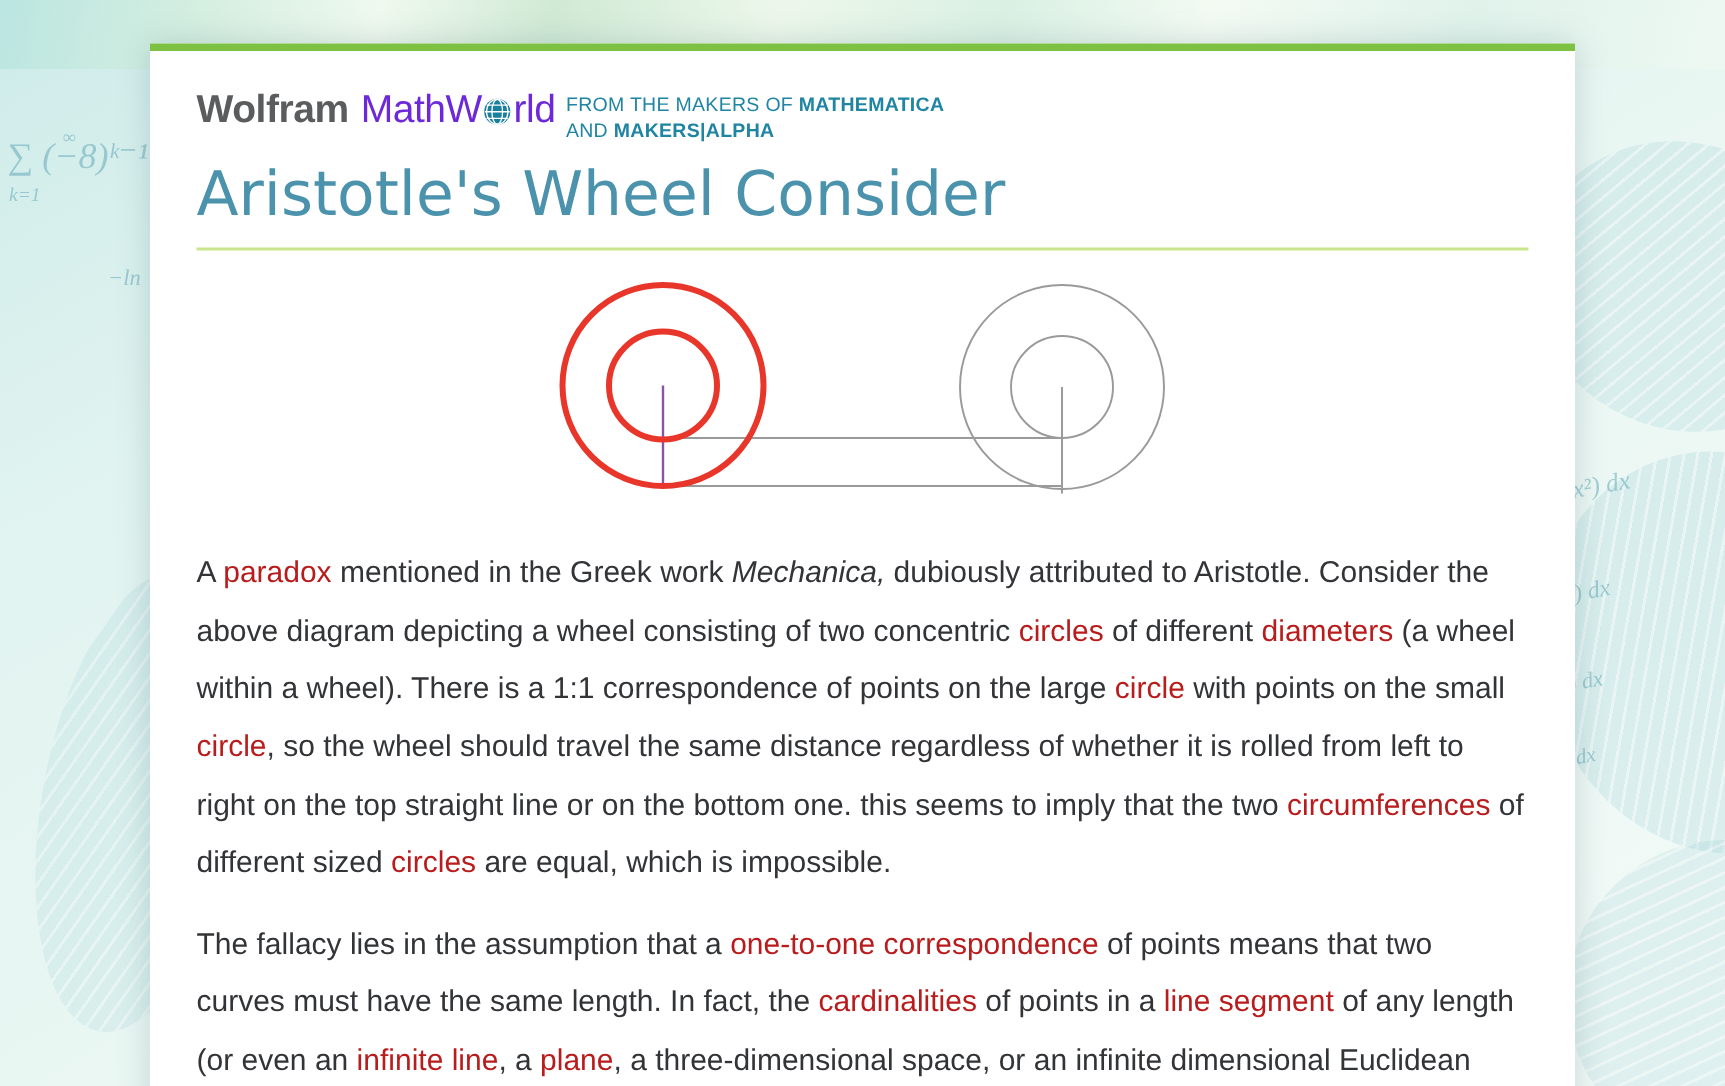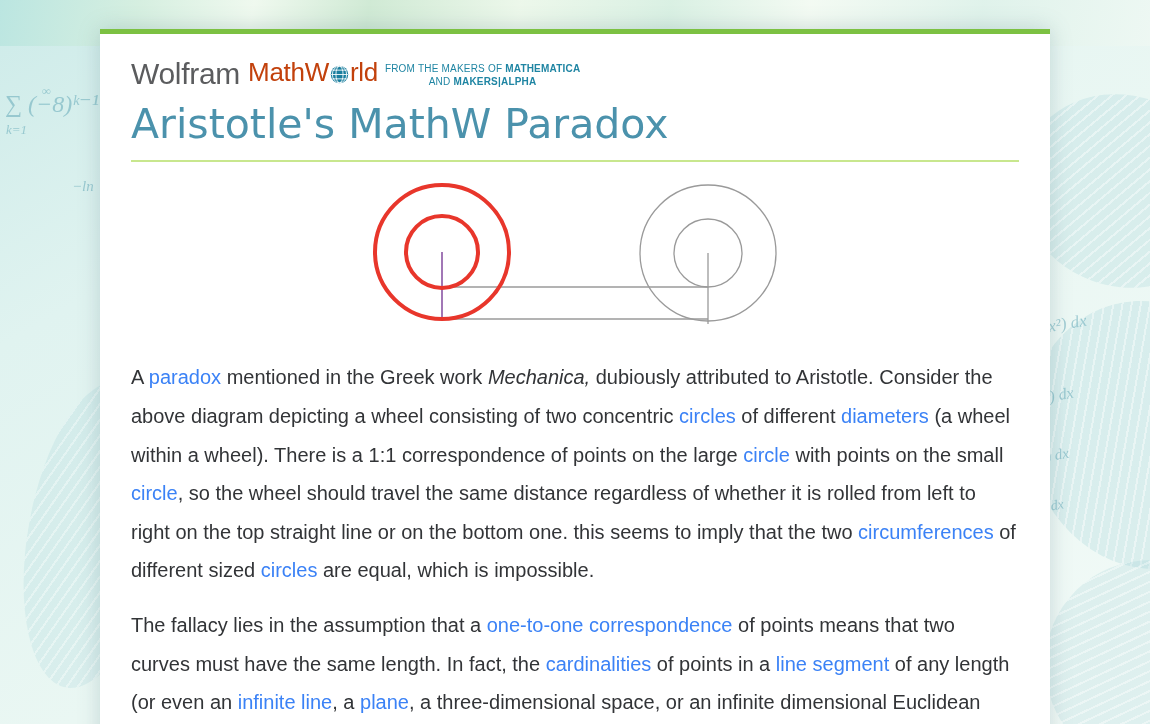--- a/index.html
+++ b/index.html
@@ -26,34 +26,34 @@
     position:absolute;color:rgba(110,175,188,.6);
     font-family:"Liberation Serif","DejaVu Serif",serif;font-style:italic;white-space:nowrap;
   }
   .card{
     position:absolute;left:100px;top:29px;width:950px;height:780px;
     background:#ffffff;border-top:5px solid #7cc142;
     box-shadow:0 0 20px rgba(90,130,135,.28);
   }
   .card-inner{padding:23px 31px 0 31px;}
   .logo-row{display:flex;align-items:flex-start;}
-  .logo-wolfram{color:#5b5c5e;font-size:30px;font-weight:400;letter-spacing:-.3px;}
-  .logo-mathworld{color:#c2410c;font-size:26px;font-weight:500;letter-spacing:-.3px;margin-left:8px;display:flex;align-items:center;}
+  .logo-wolfram{color:#5b5c5e;font-size:26px;font-weight:700;letter-spacing:-.3px;}
+  .logo-mathworld{color:#6d28d9;font-size:26px;font-weight:500;letter-spacing:-.3px;margin-left:8px;display:flex;align-items:center;}
   .globe{margin:3px 1px 0 1px;}
-  .tagline{margin-left:7px;margin-top:5px;font-size:10px;color:#1f85a3;line-height:1.3;letter-spacing:.2px;text-align:center;}
+  .tagline{margin-left:7px;margin-top:5px;font-size:13px;color:#1f85a3;line-height:1.3;letter-spacing:.2px;}
   .tagline b{font-weight:bold;}
   .page-title{
     font-family:"DejaVu Sans",sans-serif;font-weight:500;
     font-size:41px;color:#4b92ac;margin:9px 0 0 0;line-height:1.18;
   }
   .rule{border:none;border-top:2px solid #c8e78e;margin:12px 0 0 0;}
   .diagram-wrap{margin:14px auto 0 auto;width:450px;height:152px;}
   .para{font-size:20px;line-height:38.6px;color:#323437;width:888px;margin:30px 0 0 0;}
   .para.second{margin-top:16px;}
-  .wlink{color:#3b82f6;cursor:pointer;text-align:center;}
+  .wlink{color:#b91c1c;cursor:pointer;text-align:center;}
   .wem{font-style:italic;text-align:center;}
 </style>
 </head>
 <body>
 
 <div class="bg-streaks"></div>
 <div class="blob blob1"></div>
 <div class="blob blob2"></div>
 <div class="blob blob3"></div>
 <div class="blob blob4"></div>
@@ -88,21 +88,21 @@
           </g>
         </svg>
         <span>rld</span>
       </span>
       <span class="tagline">
         <span>FROM THE MAKERS OF </span><b>MATHEMATICA</b><br>
         <span>AND </span><b>MAKERS|ALPHA</b>
       </span>
     </div>
 
-    <h1 class="page-title">Aristotle's MathW Paradox</h1>
+    <h1 class="page-title">Aristotle's Wheel Consider</h1>
     <hr class="rule">
 
     <div class="diagram-wrap">
       <svg width="450" height="152" viewBox="350 161 450 152">
           <line x1="442" y1="237" x2="442" y2="304" stroke="#8a55a4" stroke-width="1.6"></line>
           <line x1="708" y1="238" x2="708" y2="309" stroke="#9a9a9a" stroke-width="1.3"></line>
           <line x1="442" y1="272" x2="708" y2="272" stroke="#9a9a9a" stroke-width="1.3"></line>
           <line x1="443" y1="304" x2="708" y2="304" stroke="#9a9a9a" stroke-width="1.3"></line>
           <circle cx="442" cy="237" r="67" fill="none" stroke="#e8362b" stroke-width="4"></circle>
           <circle cx="442" cy="237" r="36" fill="none" stroke="#e8362b" stroke-width="4"></circle>

